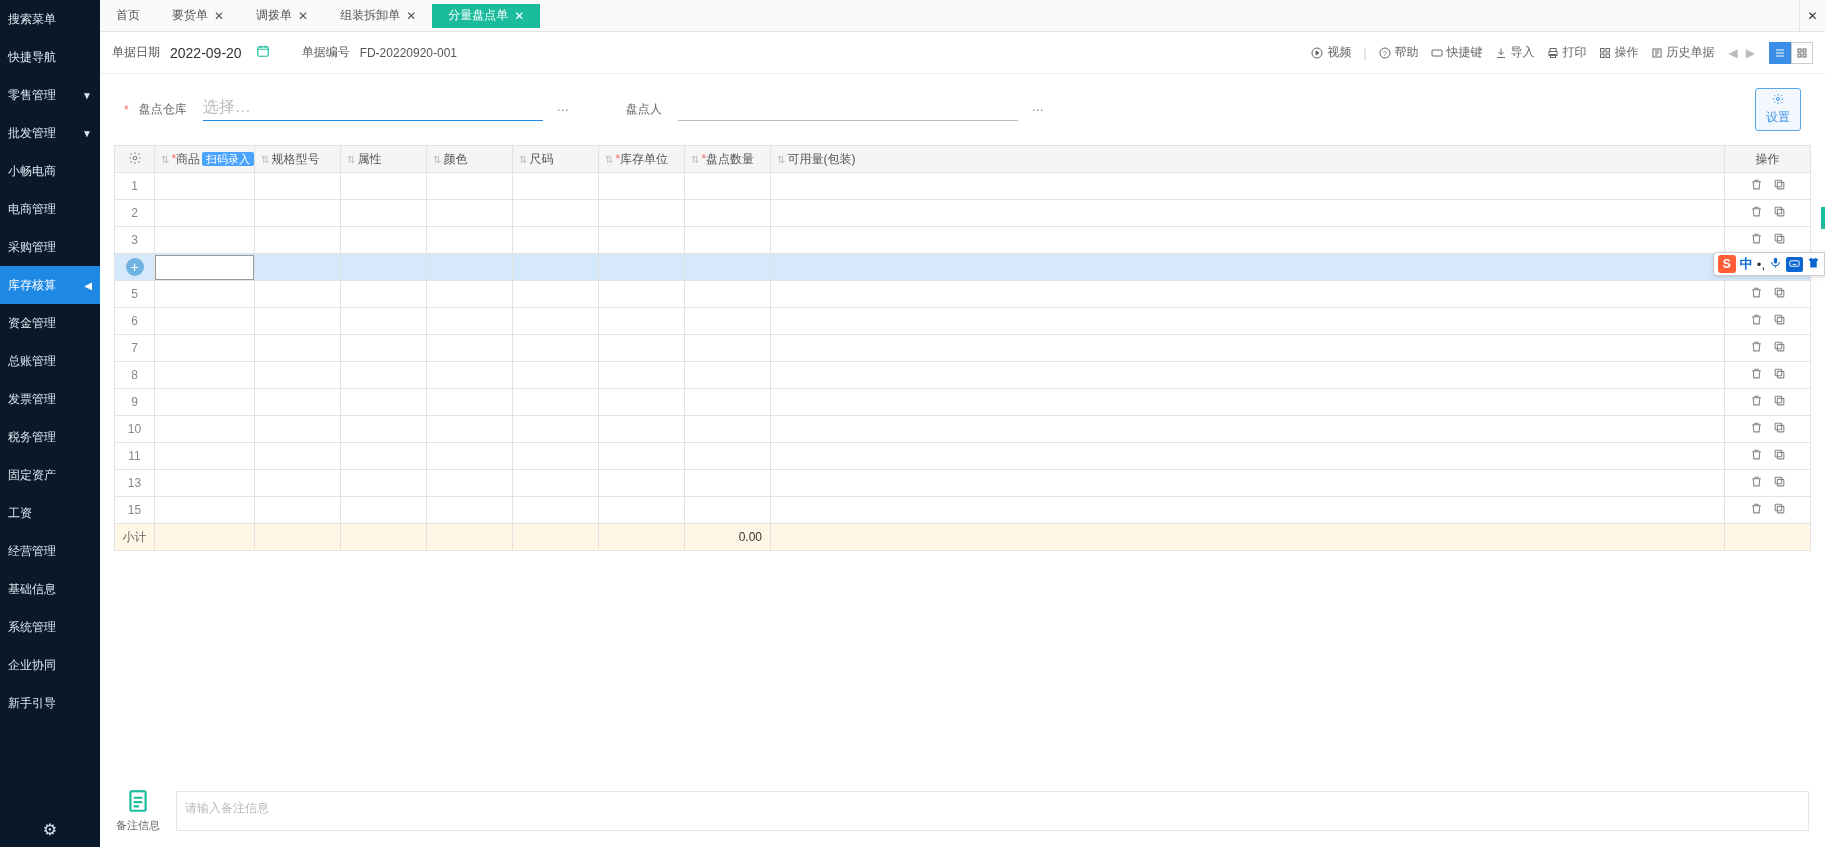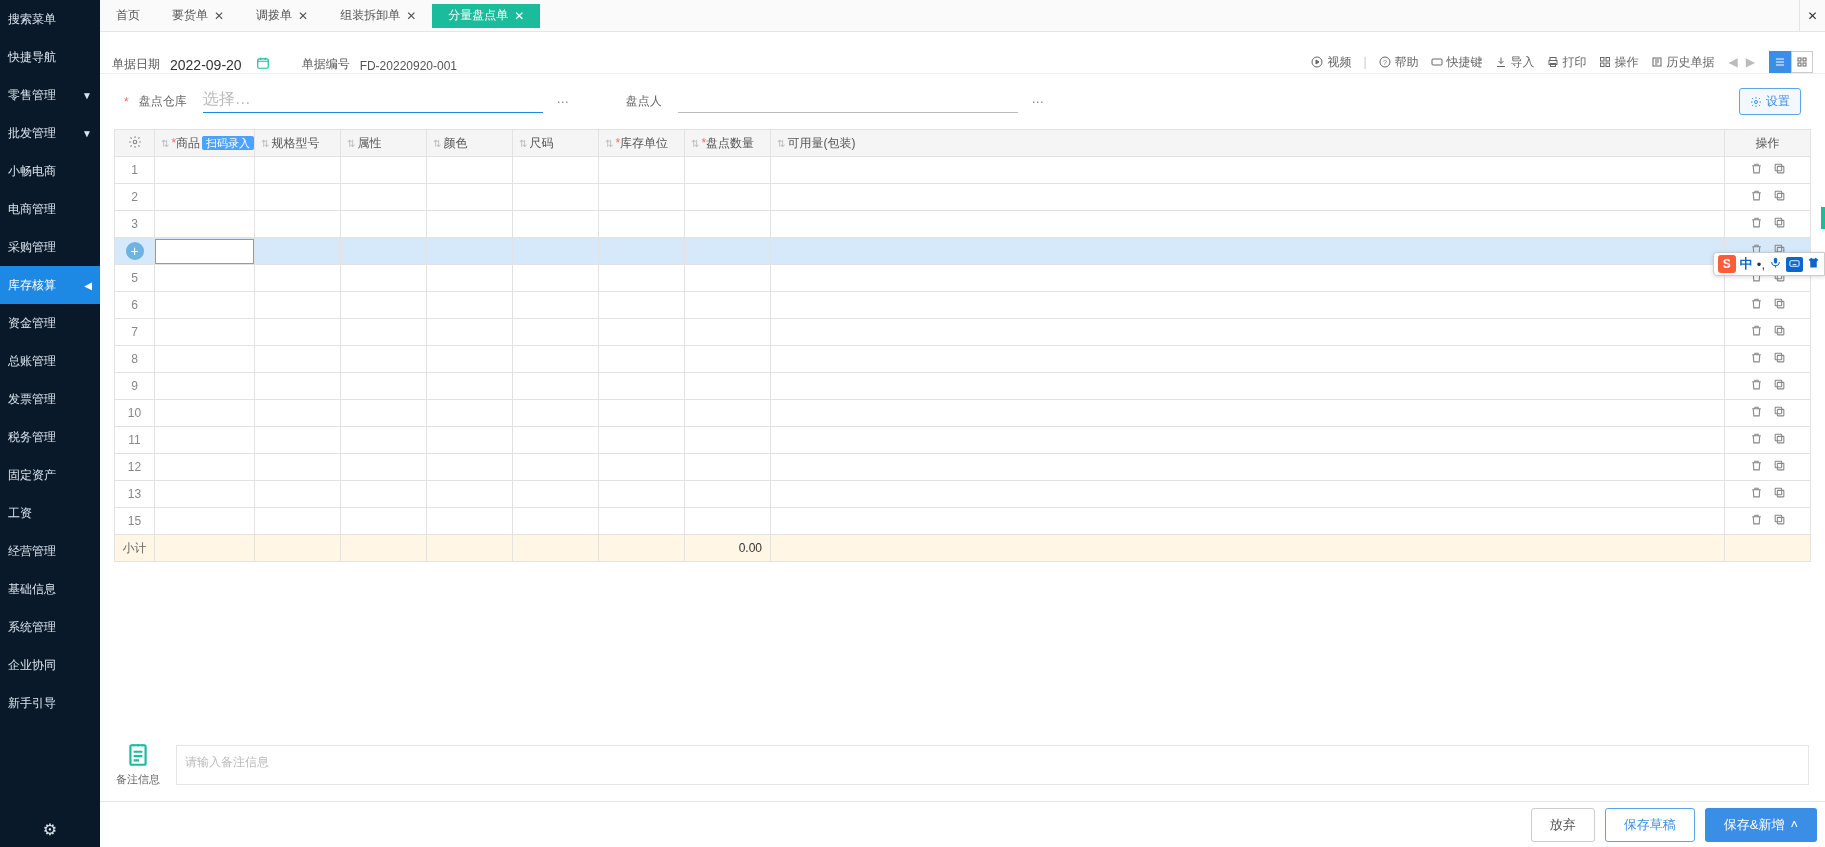--- a/index.html
+++ b/index.html
@@ -17,41 +17,41 @@
   .main { flex: 1; display: flex; flex-direction: column; min-width: 0; }
 
   
   .tabs { display: flex; align-items: center; height: 32px; border-bottom: 1px solid #e5e5e5; background: #fafafa; position: relative; }
   .tab { padding: 0 16px; height: 24px; display: flex; align-items: center; gap: 6px; cursor: pointer; font-size: 12px; color: #555; }
   .tab.active { background: #1abc9c; color: #fff; }
   .tab .close { font-size: 12px; }
   .tabs-close-all { position: absolute; right: 0; width: 26px; height: 32px; display: flex; align-items: center; justify-content: center; border-left: 1px solid #e5e5e5; cursor: pointer; }
 
   
-  .toolbar { display: flex; align-items: flex-end; height: 42px; padding: 0 12px; border-bottom: 1px solid #eee; gap: 10px; font-size: 12px; color: #555; }
+  .toolbar { display: flex; align-items: center; height: 42px; padding: 0 12px; border-bottom: 1px solid #eee; gap: 10px; font-size: 12px; color: #555; }
   .toolbar .date-val { color: #333; font-size: 14px; margin-right: 4px; }
   .toolbar .cal-icon { color: #1abc9c; }
   .toolbar-right { margin-left: auto; display: flex; align-items: center; gap: 12px; color: #666; }
   .toolbar-right .titem { display: flex; align-items: center; gap: 4px; cursor: pointer; }
   .toolbar-right .sep { color: #ccc; }
   .nav-arrows { display: flex; align-items: center; gap: 4px; }
   .nav-arrows span { color: #bbb; cursor: pointer; padding: 0 2px; }
   .view-toggle { display: flex; }
   .view-toggle span { width: 22px; height: 22px; display: flex; align-items: center; justify-content: center; border: 1px solid #ccc; cursor: pointer; }
   .view-toggle span.active { background: #3a8ee6; color: #fff; border-color: #3a8ee6; }
 
   
   .form-row { display: flex; align-items: center; padding: 14px 24px; gap: 8px; font-size: 12px; }
   .form-row .req { color: #f56c6c; margin-right: 2px; }
   .form-row label { color: #666; margin-right: 8px; }
   .form-row .input-wrap { display: inline-flex; align-items: center; border-bottom: 1px solid #bbb; width: 340px; padding-bottom: 4px; margin-right: 6px; }
   .form-row .input-wrap.focus { border-bottom-color: #1e88e5; }
   .form-row input[type=text] { border: none; outline: none; font-size: 16px; width: 100%; background: transparent; }
   .form-row .dots { color: #888; cursor: pointer; letter-spacing: 1px; margin-right: 48px; }
-  .setting-btn { margin-left: auto; border: 1px solid #5aa6e6; color: #3a8ee6; padding: 4px 10px; border-radius: 3px; cursor: pointer; display: flex; align-items: center; gap: 4px; background: #f2f8fe; }
+  .setting-btn { margin-left: auto; border: 1px solid #5aa6e6; color: #3a8ee6; padding: 4px 10px; border-radius: 3px; cursor: pointer; display: flex; align-items: center; gap: 4px; background: #f2f8fe; flex-direction: column; }
 
   
   .table-wrap { padding: 0 14px; flex: 1; min-height: 0; display: flex; flex-direction: column; }
   table { border-collapse: collapse; width: 100%; table-layout: fixed; }
   th, td { border: 1px solid #e2e2e2; height: 27px; font-size: 12px; padding: 0 6px; text-align: left; overflow: hidden; white-space: nowrap; }
   thead th { background: #f5f5f5; color: #555; font-weight: normal; position: relative; }
   thead th .sort { color: #bbb; font-size: 10px; margin-right: 2px; }
   thead th .req { color: #f56c6c; }
   .col-idx { width: 40px; text-align: center; color: #888; }
   .col-op { width: 86px; text-align: center; }
@@ -575,42 +575,20 @@
                       <path d="M4 7h16M9 7V4h6v3M6 7l1 13h10l1-13"></path>
                     </svg></span>
   <span><svg width="13" height="13" viewBox="0 0 24 24" fill="none" stroke="currentColor" stroke-width="2">
                       <rect x="8" y="8" width="12" height="12" rx="1"></rect>
                       <rect x="4" y="4" width="12" height="12" rx="1"></rect>
                     </svg></span>
 </div>
               </td>
             </tr>
             <tr>
-              <td class="col-idx">12</td>
-              <td></td>
-              <td></td>
-              <td></td>
-              <td></td>
-              <td></td>
-              <td></td>
-              <td></td>
-              <td></td>
-              <td class="col-op">
-                <div class="op-icons">
-  <span><svg width="13" height="13" viewBox="0 0 24 24" fill="none" stroke="currentColor" stroke-width="2">
-                      <path d="M4 7h16M9 7V4h6v3M6 7l1 13h10l1-13"></path>
-                    </svg></span>
-  <span><svg width="13" height="13" viewBox="0 0 24 24" fill="none" stroke="currentColor" stroke-width="2">
-                      <rect x="8" y="8" width="12" height="12" rx="1"></rect>
-                      <rect x="4" y="4" width="12" height="12" rx="1"></rect>
-                    </svg></span>
-</div>
-              </td>
-            </tr>
-            <tr>
               <td class="col-idx">13</td>
               <td></td>
               <td></td>
               <td></td>
               <td></td>
               <td></td>
               <td></td>
               <td></td>
               <td></td>
               <td class="col-op">
@@ -667,28 +645,20 @@
       <div class="remark-icon">
         <svg viewBox="0 0 24 24" fill="none" stroke="#1abc9c" stroke-width="2">
             <rect x="5" y="3" width="14" height="18" rx="1"></rect>
             <path d="M8 4v-2M12 4v-2M16 4v-2M8 9h8M8 13h8M8 17h5"></path>
           </svg>
         <span class="remark-label">备注信息</span>
       </div>
       <textarea class="remark-input" placeholder="请输入备注信息" style=""></textarea>
     </div>
 
-    <div class="footer">
-      <button class="btn btn-plain">放弃</button>
-      <button class="btn btn-outline">保存草稿</button>
-      <button class="btn btn-primary">
-        <span>保存&amp;新增</span>
-        <span>˄</span>
-      </button>
-    </div>
 
   </div>
 
   <div class="green-bar"></div>
 
   <div class="ime">
     <span class="s-logo">S</span>
     <span class="cn">中</span>
     <span>•,</span>
     <span class="mic">

